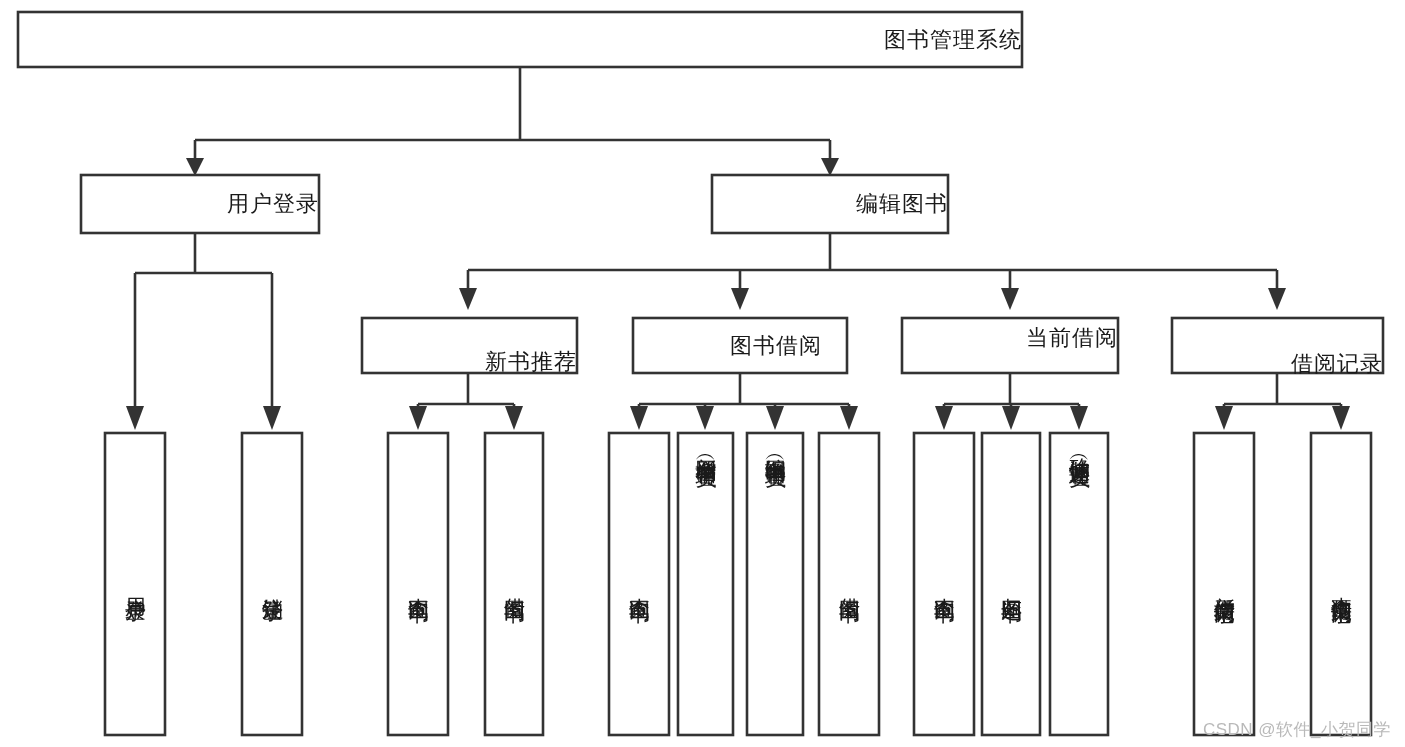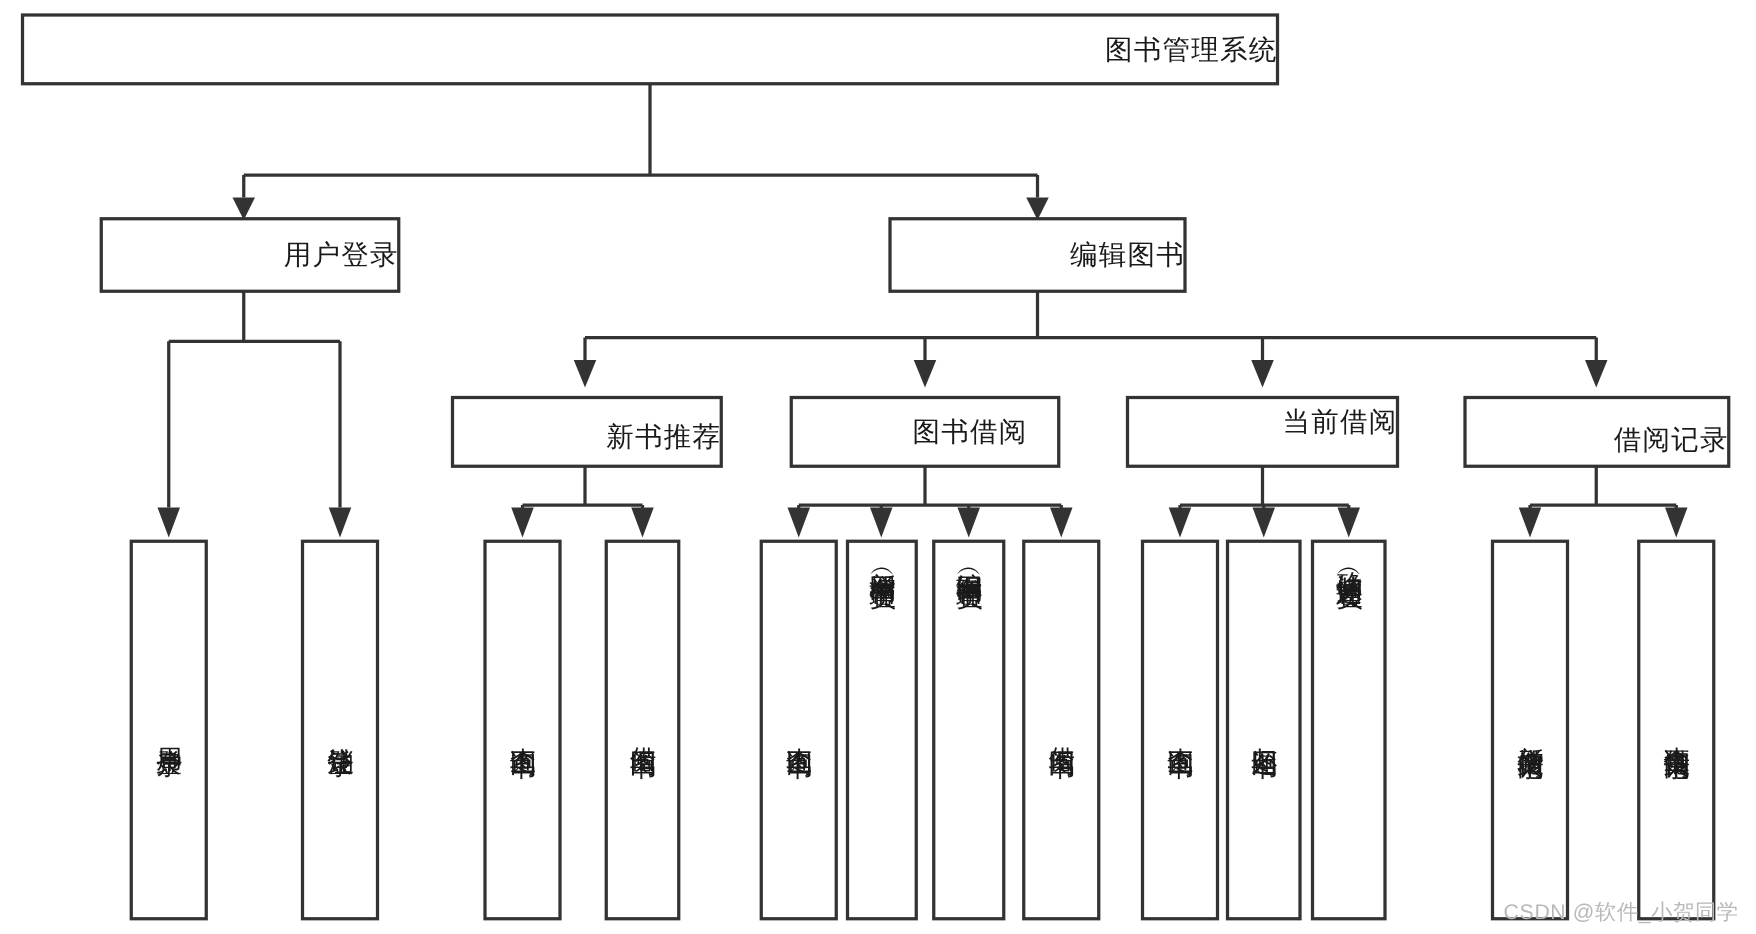--- a/index.html
+++ b/index.html
@@ -160,30 +160,30 @@
   <span>图书管理系统</span>
 </div>
 
 <div class="hlabel-wrap" style="left:81px;top:175px;width:238px;height:58px;">
   <span>用户登录</span>
 </div>
 <div class="hlabel-wrap" style="left:712px;top:175px;width:236px;height:58px;">
   <span>编辑图书</span>
 </div>
 
-<div class="hlabel-wrap" style="left:362px;top:322px;width:215px;height:55px;border-radius:11px;">
+<div class="hlabel-wrap" style="left:362px;top:334px;width:215px;height:55px;border-radius:11px;">
   <span>新书推荐</span>
 </div>
 <div class="hlabel-wrap" style="left:633px;top:318px;width:189px;height:55px;">
   <span>图书借阅</span>
 </div>
 <div class="hlabel-wrap" style="left:902px;top:310px;width:216px;height:55px;">
   <span>当前借阅</span>
 </div>
-<div class="hlabel-wrap" style="left:1172px;top:324px;width:211px;height:55px;">
+<div class="hlabel-wrap" style="left:1172px;top:336px;width:211px;height:55px;">
   <span>借阅记录</span>
 </div>
 
 <div class="vlabel-wrap" style="left:105px;top:433px;width:60px;height:302px;">
   <span>用户登录</span>
 </div>
 <div class="vlabel-wrap" style="left:242px;top:433px;width:60px;height:302px;">
   <span>注销登录</span>
 </div>
 

